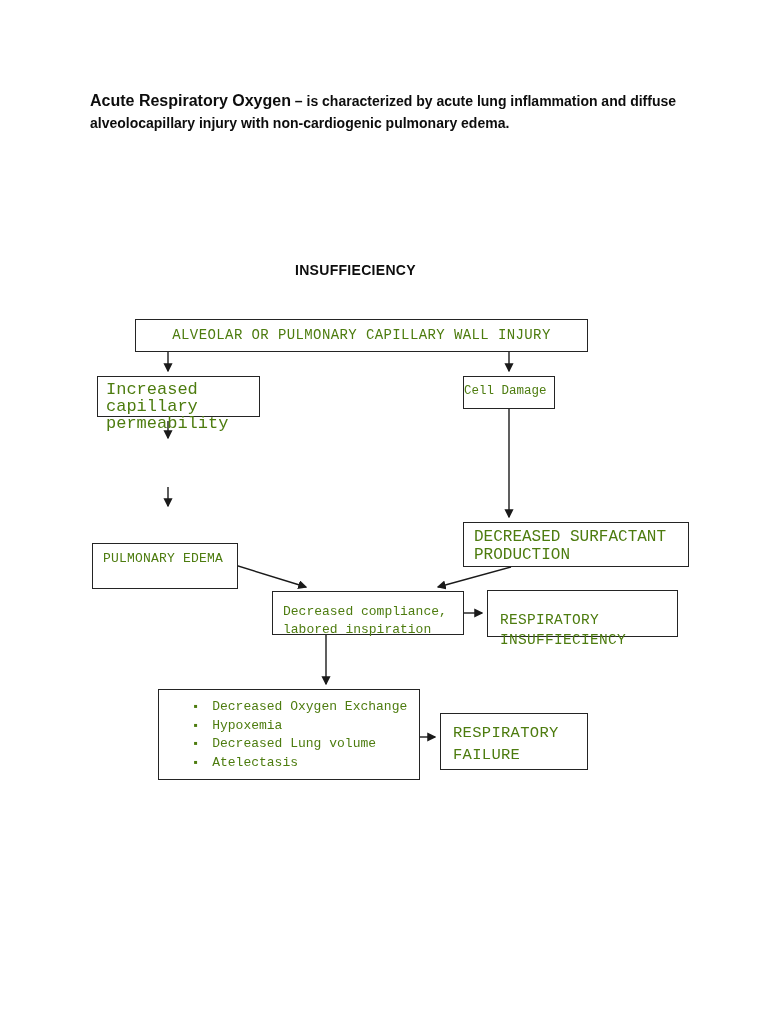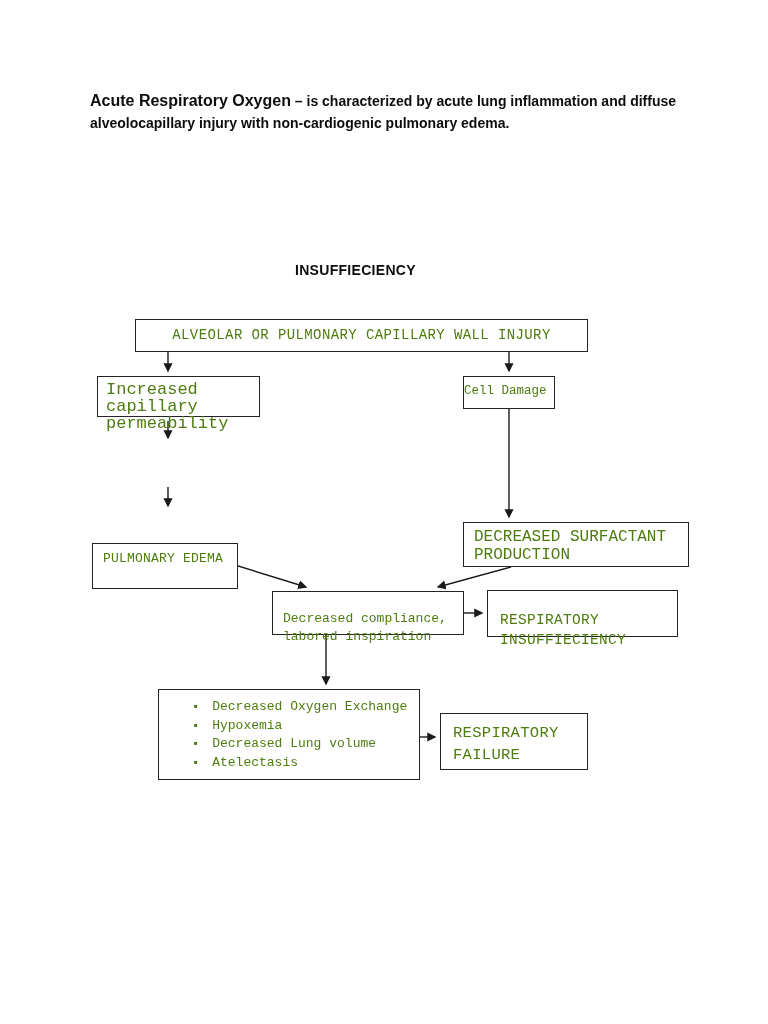--- a/index.html
+++ b/index.html
@@ -74,21 +74,21 @@
   .n-edema {
     left: 92px; top: 511px; width: 146px; height: 46px;
     font-size: 13px; padding: 7px 0 0 10px; letter-spacing: 0.2px; margin-top: 32px;
   }
   .n-surfactant {
     left: 463px; top: 522px; width: 226px; height: 45px;
     font-size: 16px; line-height: 18px; padding: 5px 10px;
   }
   .n-compliance {
     left: 272px; top: 591px; width: 192px; height: 44px;
-    font-size: 13px; line-height: 18px; padding: 18px 10px;
+    font-size: 13px; line-height: 18px; padding: 11px 10px;
   }
   .n-insufficiency {
     left: 487px; top: 590px; width: 191px; height: 47px;
     font-size: 14.5px; line-height: 20px; padding: 19px 12px;
     letter-spacing: 0.3px;
   }
   .n-effects {
     left: 158px; top: 689px; width: 262px; height: 91px;
     font-size: 13px;
   }

